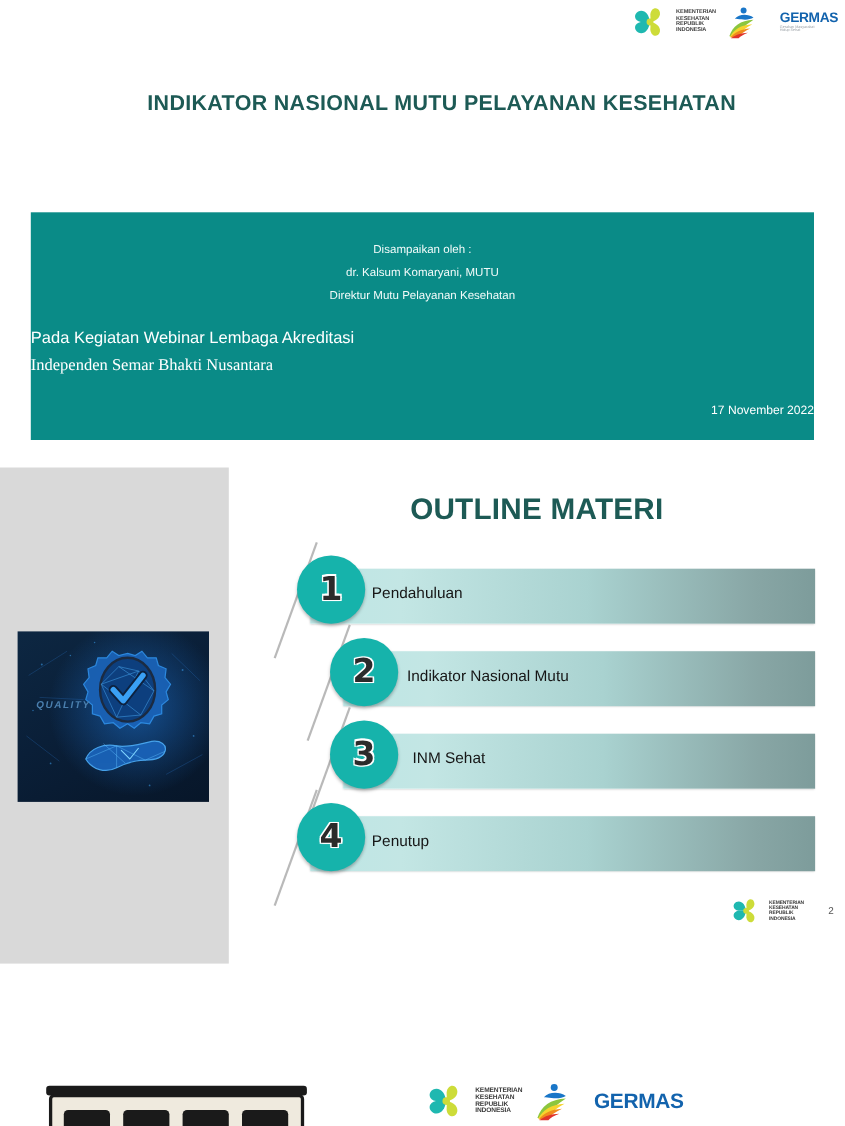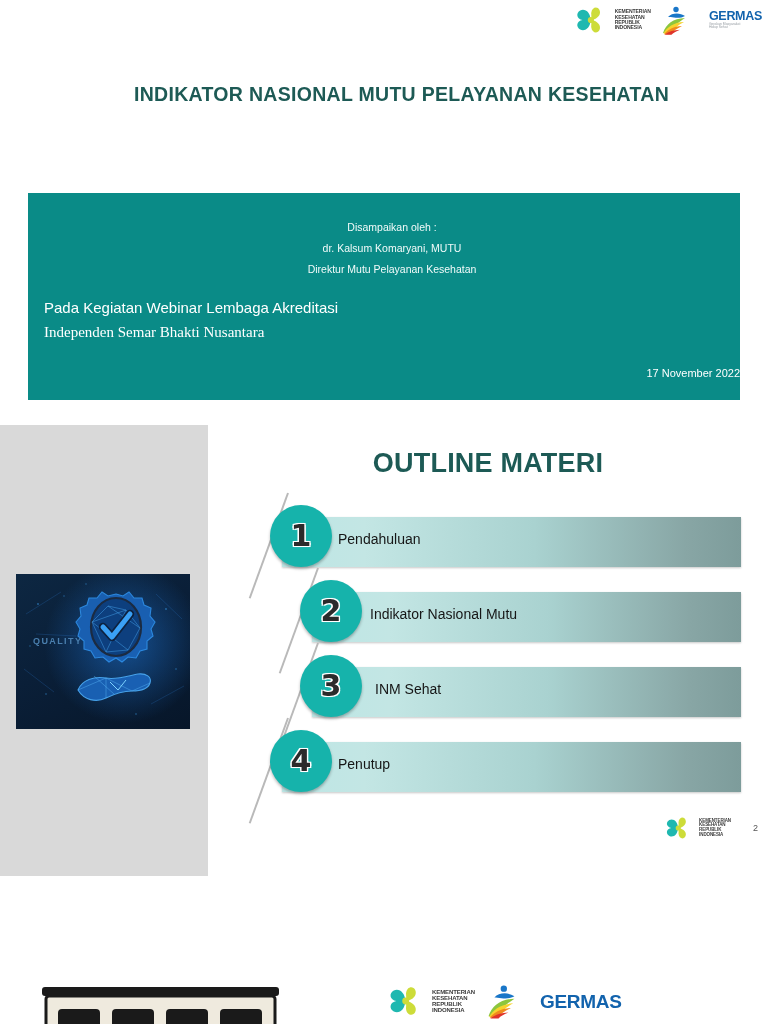--- a/index.html
+++ b/index.html
@@ -83,21 +83,20 @@
   #speaker-panel {
     position: absolute;
     left: 28px;
     top: 193px;
     width: 712px;
     height: 207px;
     background: #0a8b87;
     color: #ffffff;
     box-sizing: border-box;
     padding-top: 24px;
-    padding-left: 16px;
   }
   .sp-line-small {
     text-align: center;
     font-size: 10.5px;
     line-height: 21px;
     color: #f2fbfa;
   }
   .sp-event {
     text-align: left;
     font-size: 15px;
@@ -137,20 +136,21 @@
   }
   #quality-label {
     position: absolute;
     left: 17px;
     top: 62px;
     font-size: 9px;
     font-weight: bold;
     letter-spacing: 1.4px;
     color: #4a7fae;
     font-family: "Liberation Sans", sans-serif;
+    font-style: italic;
   }
 
   #outline-heading {
     position: absolute;
     left: 208px; right: 0;
     top: 38px;
     text-align: center;
     font-size: 27px;
     font-weight: bold;
     color: #1d5a55;

